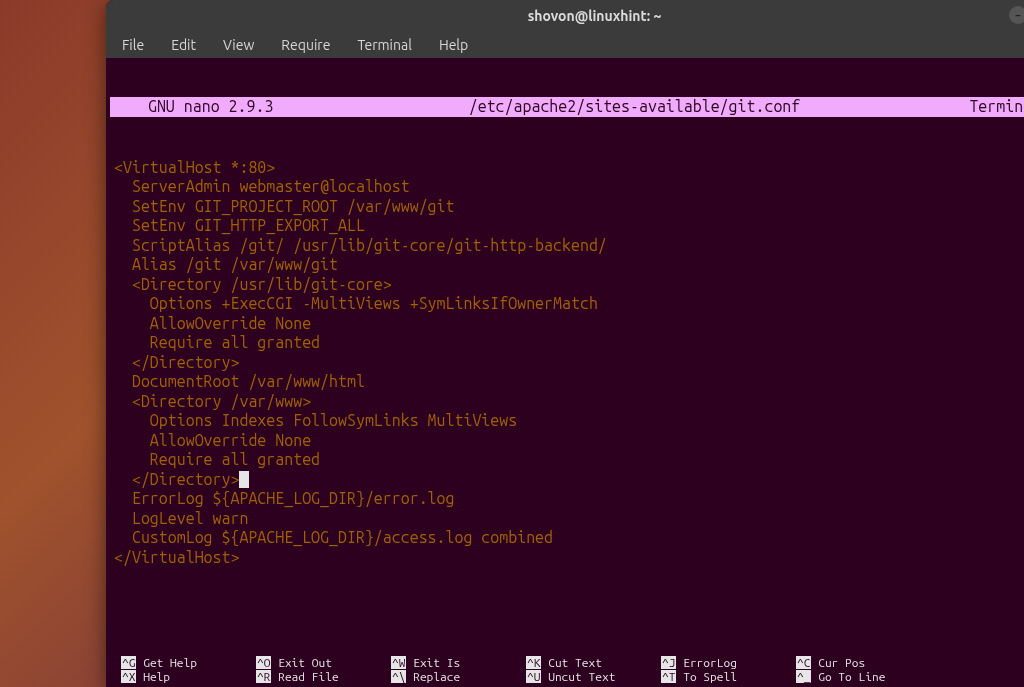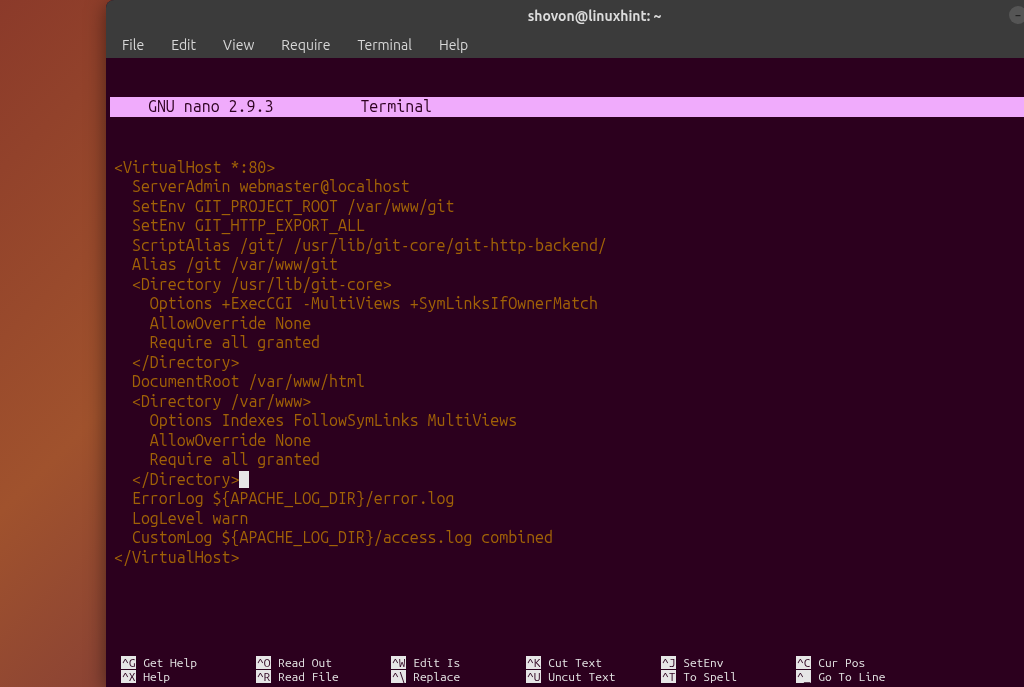--- a/index.html
+++ b/index.html
@@ -133,32 +133,33 @@
     <span class="menu-item">Edit</span>
     <span class="menu-item">View</span>
     <span class="menu-item">Require</span>
     <span class="menu-item">Terminal</span>
     <span class="menu-item">Help</span>
   </div>
 
   <div class="terminal-content">
     <div class="nano-header">
       <span class="left">  GNU nano 2.9.3</span>
+      <span class="center">/etc/apache2/sites-available/git.conf</span>
       <span class="right">Terminal  </span>
     </div>
     <div class="content-body" id="editor-body"><div></div><div>&lt;VirtualHost *:80&gt;</div><div>  ServerAdmin webmaster@localhost</div><div></div><div>  SetEnv GIT_PROJECT_ROOT /var/www/git</div><div>  SetEnv GIT_HTTP_EXPORT_ALL</div><div>  ScriptAlias /git/ /usr/lib/git-core/git-http-backend/</div><div></div><div>  Alias /git /var/www/git</div><div></div><div>  &lt;Directory /usr/lib/git-core&gt;</div><div>    Options +ExecCGI -MultiViews +SymLinksIfOwnerMatch</div><div>    AllowOverride None</div><div>    Require all granted</div><div>  &lt;/Directory&gt;</div><div></div><div>  DocumentRoot /var/www/html</div><div></div><div>  &lt;Directory /var/www&gt;</div><div>    Options Indexes FollowSymLinks MultiViews</div><div>    AllowOverride None</div><div>    Require all granted</div><div>  &lt;/Directory&gt;<span class="cursor-block"></span></div><div></div><div>  ErrorLog ${APACHE_LOG_DIR}/error.log</div><div>  LogLevel warn</div><div>  CustomLog ${APACHE_LOG_DIR}/access.log combined</div><div>&lt;/VirtualHost&gt;</div></div>
   </div>
 
   <div class="nano-footer">
     <div class="footer-row" id="footer-row1">
         <span class="sc-cell"><span class="sc-key">^G</span><span> Get Help</span></span>
-        <span class="sc-cell"><span class="sc-key">^O</span><span> Read Out</span></span>
-        <span class="sc-cell"><span class="sc-key">^W</span><span> Edit Is</span></span>
+        <span class="sc-cell"><span class="sc-key">^O</span><span> Exit Out</span></span>
+        <span class="sc-cell"><span class="sc-key">^W</span><span> Exit Is</span></span>
         <span class="sc-cell"><span class="sc-key">^K</span><span> Cut Text</span></span>
-        <span class="sc-cell"><span class="sc-key">^J</span><span> SetEnv</span></span>
+        <span class="sc-cell"><span class="sc-key">^J</span><span> ErrorLog</span></span>
         <span class="sc-cell"><span class="sc-key">^C</span><span> Cur Pos</span></span>
       </div>
     <div class="footer-row" id="footer-row2">
         <span class="sc-cell"><span class="sc-key">^X</span><span> Help</span></span>
         <span class="sc-cell"><span class="sc-key">^R</span><span> Read File</span></span>
         <span class="sc-cell"><span class="sc-key">^\</span><span> Replace</span></span>
         <span class="sc-cell"><span class="sc-key">^U</span><span> Uncut Text</span></span>
         <span class="sc-cell"><span class="sc-key">^T</span><span> To Spell</span></span>
         <span class="sc-cell"><span class="sc-key">^_</span><span> Go To Line</span></span>
       </div>

